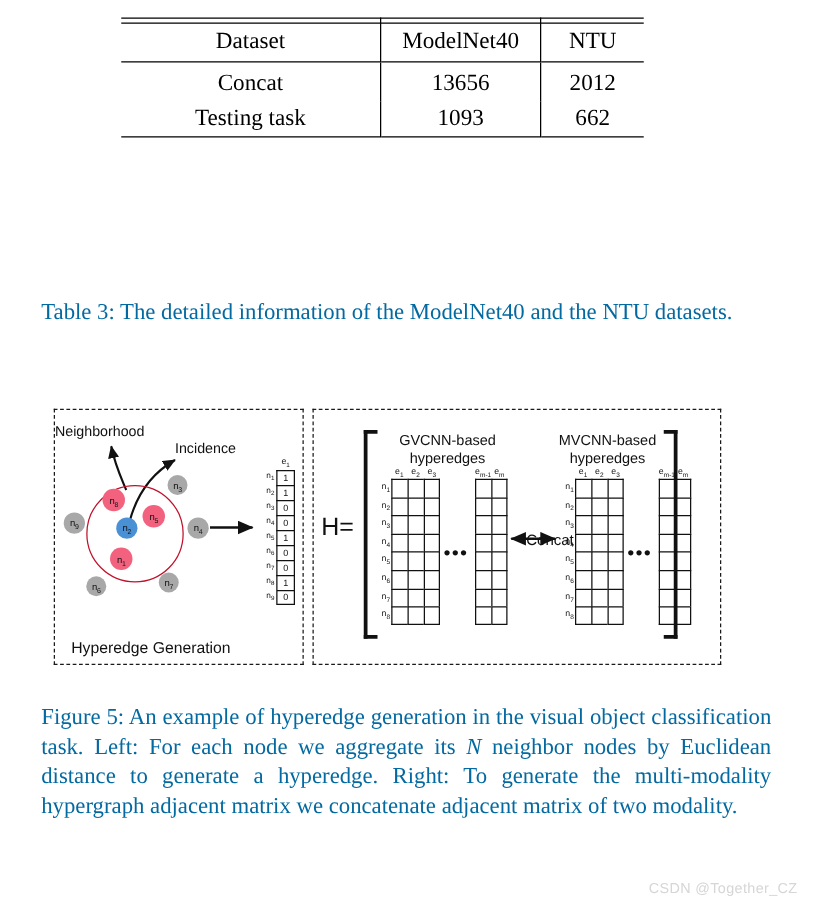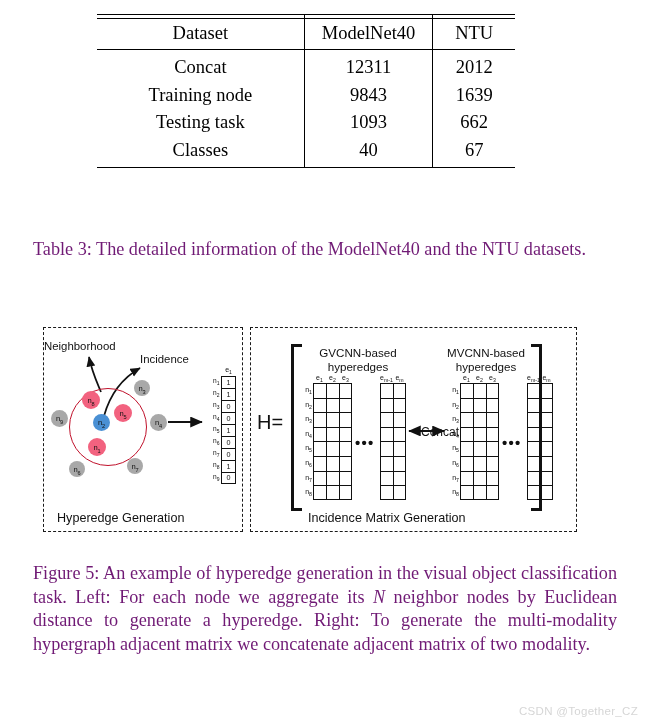--- a/index.html
+++ b/index.html
@@ -53,21 +53,21 @@
   tbody.body-rows { border-bottom: 1.7px solid #000; }
 
   
   .caption {
     position: absolute;
     font-family: "Liberation Serif", serif;
     font-size: 18.2px;
     line-height: 1.30;
     text-align: justify;
     text-justify: inter-word;
-    color: #701a75;
+    color: #0369a1;
   }
   #table-caption { left: 33px; top: 238px; width: 584px; }
   #figure-caption { left: 33px; top: 562px; width: 584px; }
   .caption i { font-style: italic; }
 
   
   #figure {
     position: absolute;
     left: 43px; top: 327px;
     width: 534px; height: 205px;
@@ -280,37 +280,27 @@
     <thead>
       <tr class="header-row">
         <td class="col-name">Dataset</td>
         <td class="col-mn40">ModelNet40</td>
         <td class="col-ntu">NTU</td>
       </tr>
     </thead>
     <tbody class="body-rows">
       <tr class="first-body-row">
         <td class="col-name">Concat</td>
-        <td class="col-mn40">12311</td>
+        <td class="col-mn40">13656</td>
         <td class="col-ntu">2012</td>
-      </tr>
-      <tr>
-        <td class="col-name">Training node</td>
-        <td class="col-mn40">9843</td>
-        <td class="col-ntu">1639</td>
       </tr>
       <tr>
         <td class="col-name">Testing task</td>
         <td class="col-mn40">1093</td>
         <td class="col-ntu">662</td>
-      </tr>
-      <tr class="last-body-row">
-        <td class="col-name">Classes</td>
-        <td class="col-mn40">40</td>
-        <td class="col-ntu">67</td>
       </tr>
     </tbody>
   </table>
 </div>
 
 <div class="caption" id="table-caption">Table 3: The detailed information of the ModelNet40 and the NTU datasets.</div>
 
 <div id="figure">
 
   <div class="panel" id="panel-left">
@@ -586,19 +576,18 @@
             <div class="mcell" style="width:13px;height:14.6px"></div>
             <div class="mcell" style="width:13px;height:14.6px"></div>
             <div class="mcell" style="width:13px;height:14.6px"></div>
             <div class="mcell" style="width:13px;height:14.6px"></div>
             <div class="mcell" style="width:13px;height:14.6px"></div>
             <div class="mcell" style="width:13px;height:14.6px"></div>
           </div>
       </div>
     </div>
 
-    <div class="panel-title" id="right-panel-title">Incidence Matrix Generation</div>
   </div>
 </div>
 
 <div class="caption" id="figure-caption"><span>Figure 5: An example of hyperedge generation in the visual object classification task. Left: For each node we aggregate its </span><i>N</i><span> neighbor nodes by Euclidean distance to generate a hyperedge. Right: To generate the multi-modality hypergraph adjacent matrix we concatenate adjacent matrix of two modality.</span></div>
 
 <div id="watermark">CSDN @Together_CZ</div>
 
 </body></html>

